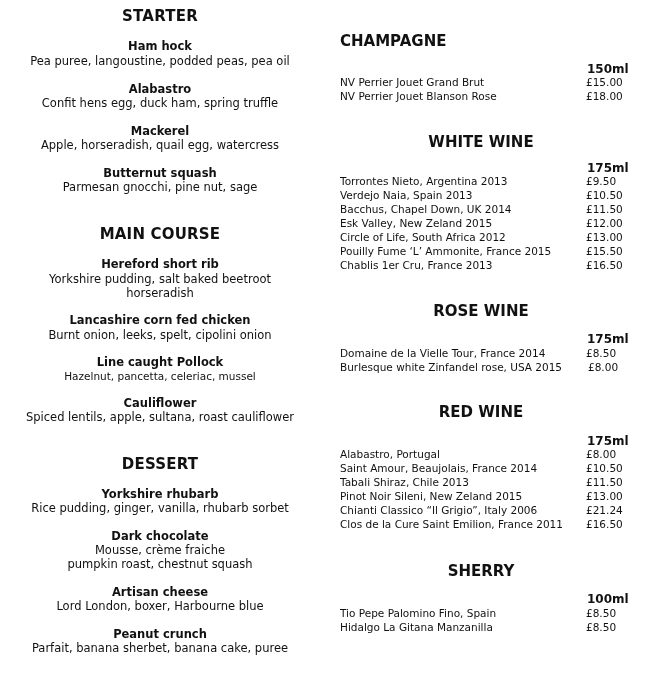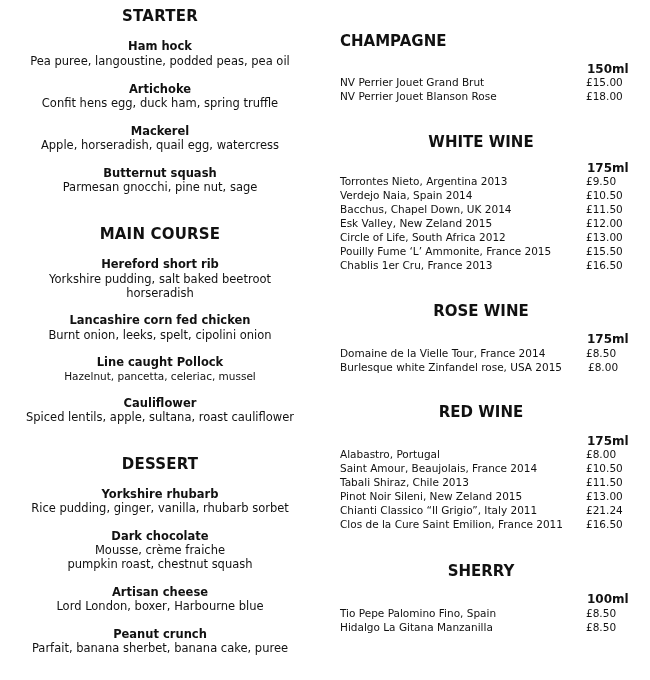--- a/index.html
+++ b/index.html
@@ -17,21 +17,21 @@
   .rc { position: absolute; left: 340px; width: 282px; text-align: center; white-space: nowrap; }
 </style>
 </head>
 <body>
 
 <div>
 
   <div class="c h1" style="top:7px">STARTER</div>
   <div class="c name" style="top:39px">Ham hock</div>
   <div class="c desc" style="top:54px">Pea puree, langoustine, podded peas, pea oil</div>
-  <div class="c name" style="top:82px">Artichoke</div>
+  <div class="c name" style="top:82px">Alabastro</div>
   <div class="c desc" style="top:96px">Confit hens egg, duck ham, spring truffle</div>
   <div class="c name" style="top:124px">Mackerel</div>
   <div class="c desc" style="top:138px">Apple, horseradish, quail egg, watercress</div>
   <div class="c name" style="top:166px">Butternut squash</div>
   <div class="c desc" style="top:180px">Parmesan gnocchi, pine nut, sage</div>
 
   <div class="c h1" style="top:225px">MAIN COURSE</div>
   <div class="c name" style="top:257px">Hereford short rib</div>
   <div class="c desc" style="top:272px">Yorkshire pudding, salt baked beetroot</div>
   <div class="c desc" style="top:286px">horseradish</div>
@@ -60,21 +60,21 @@
   <div class="size" style="top:64px">150ml</div>
   <div class="wine" style="top:75px">NV Perrier Jouet Grand Brut</div>
   <div class="price" style="top:75px">£15.00</div>
   <div class="wine" style="top:89px">NV Perrier Jouet Blanson Rose</div>
   <div class="price" style="top:89px">£18.00</div>
 
   <div class="rc rh1" style="top:133px">WHITE WINE</div>
   <div class="size" style="top:163px">175ml</div>
   <div class="wine" style="top:174px">Torrontes Nieto, Argentina 2013</div>
   <div class="price" style="top:174px">£9.50</div>
-  <div class="wine" style="top:188px">Verdejo Naia, Spain 2014</div>
+  <div class="wine" style="top:188px">Verdejo Naia, Spain 2013</div>
   <div class="price" style="top:188px">£10.50</div>
   <div class="wine" style="top:202px">Bacchus, Chapel Down, UK 2014</div>
   <div class="price" style="top:202px">£11.50</div>
   <div class="wine" style="top:216px">Esk Valley, New Zeland 2015</div>
   <div class="price" style="top:216px">£12.00</div>
   <div class="wine" style="top:230px">Circle of Life, South Africa 2012</div>
   <div class="price" style="top:230px">£13.00</div>
   <div class="wine" style="top:244px">Pouilly Fume ‘L’ Ammonite, France 2015</div>
   <div class="price" style="top:244px">£15.50</div>
   <div class="wine" style="top:258px">Chablis 1er Cru, France 2013</div>
@@ -90,21 +90,21 @@
   <div class="rc rh1" style="top:403px">RED WINE</div>
   <div class="size" style="top:436px">175ml</div>
   <div class="wine" style="top:447px">Alabastro, Portugal</div>
   <div class="price" style="top:447px">£8.00</div>
   <div class="wine" style="top:461px">Saint Amour, Beaujolais, France 2014</div>
   <div class="price" style="top:461px">£10.50</div>
   <div class="wine" style="top:475px">Tabali Shiraz, Chile 2013</div>
   <div class="price" style="top:475px">£11.50</div>
   <div class="wine" style="top:489px">Pinot Noir Sileni, New Zeland 2015</div>
   <div class="price" style="top:489px">£13.00</div>
-  <div class="wine" style="top:503px">Chianti Classico “Il Grigio”, Italy 2011</div>
+  <div class="wine" style="top:503px">Chianti Classico “Il Grigio”, Italy 2006</div>
   <div class="price" style="top:503px">£21.24</div>
   <div class="wine" style="top:517px">Clos de la Cure Saint Emilion, France 2011</div>
   <div class="price" style="top:517px">£16.50</div>
 
   <div class="rc rh1" style="top:562px">SHERRY</div>
   <div class="size" style="top:594px">100ml</div>
   <div class="wine" style="top:606px">Tio Pepe Palomino Fino, Spain</div>
   <div class="price" style="top:606px">£8.50</div>
   <div class="wine" style="top:620px">Hidalgo La Gitana Manzanilla</div>
   <div class="price" style="top:620px">£8.50</div>

